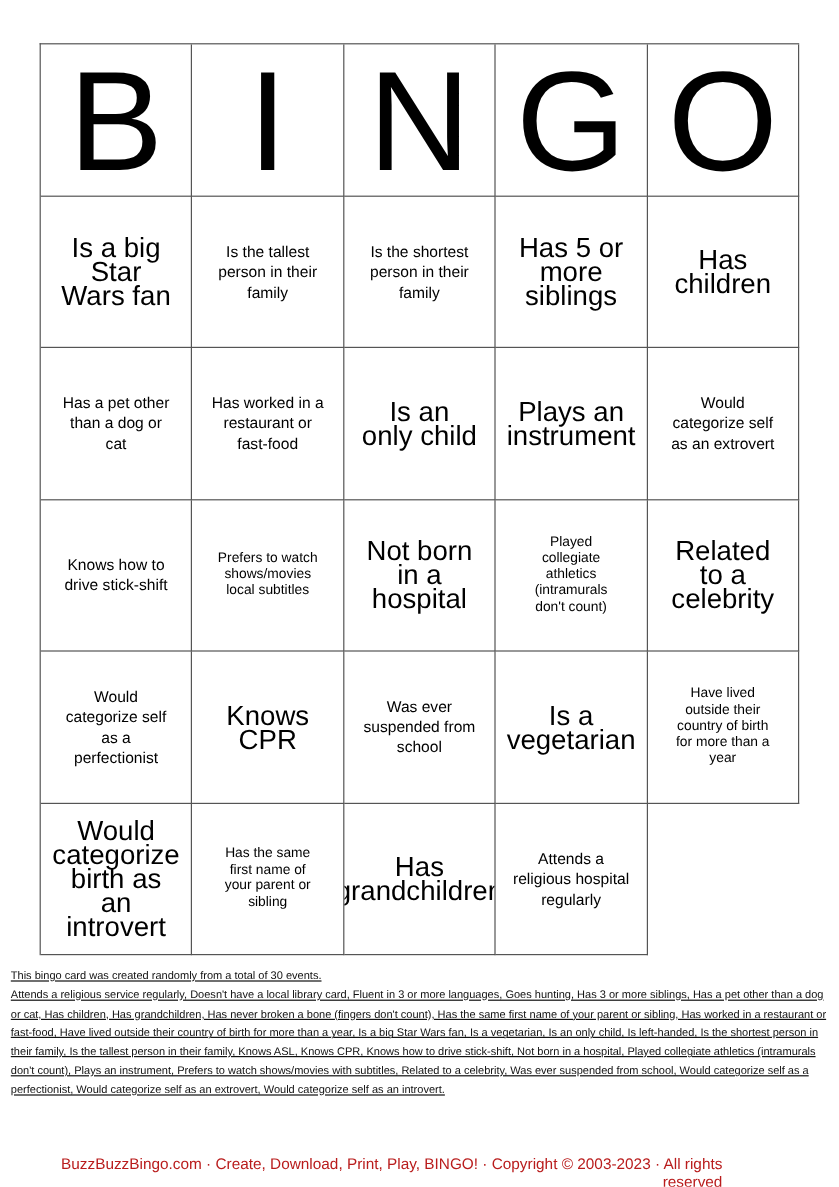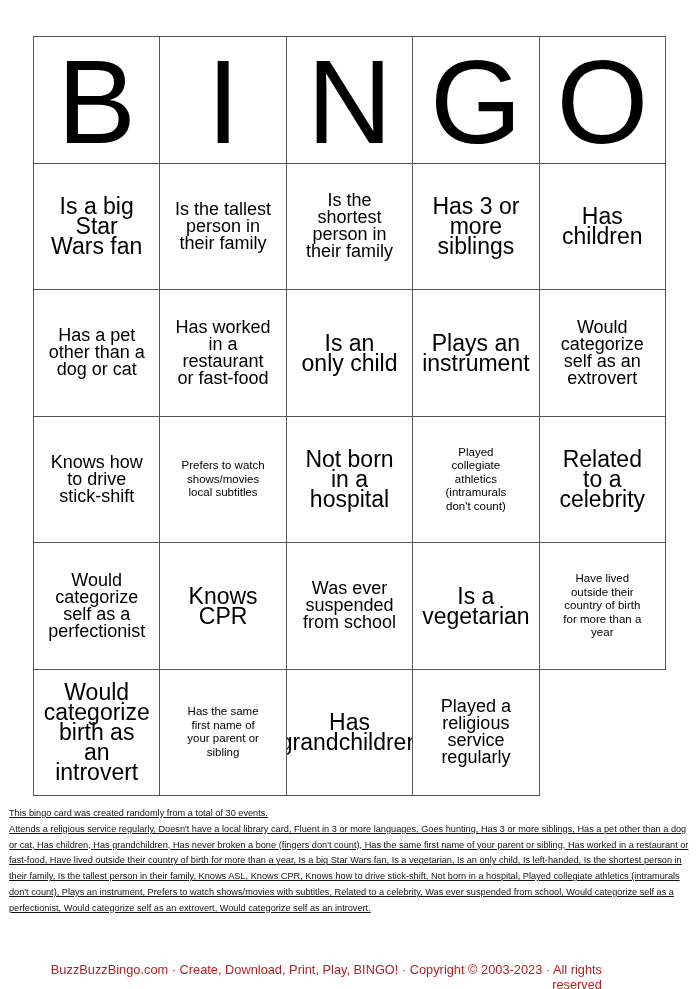--- a/index.html
+++ b/index.html
@@ -9,58 +9,58 @@
     display: grid; grid-template-columns: repeat(5, 1fr); grid-template-rows: repeat(6, 1fr);
     border-top: 1px solid #555; border-left: 1px solid #555; box-sizing: border-box;
   }
   .cell {
     border-right: 1px solid #555; border-bottom: 1px solid #555;
     display: flex; align-items: center; justify-content: center; text-align: center;
     box-sizing: border-box; padding: 0 14px; overflow: hidden;
   }
   .hdr { font-size: 118px; line-height: 1; padding-top: 4px; }
   .sz-l { font-size: 23px; line-height: 20px; }
-  .sz-m { font-size: 18px; line-height: 17px; }
+  .sz-m { font-size: 13px; line-height: 17px; }
   .sz-s { font-size: 11.5px; line-height: 13.5px; padding: 0 20px; }
   #info { position: absolute; left: 9px; top: 806px; width: 684px; font-size: 9.2px; line-height: 15.8px; color: #111; text-decoration: underline; }
   #footer { position: absolute; left: 0; top: 962px; width: 602px; text-align: right; font-size: 12.8px; color: #b91c1c; }
 </style>
 </head>
 <body>
 
 <div id="card">
   <div class="cell hdr">B</div>
   <div class="cell hdr">I</div>
   <div class="cell hdr">N</div>
   <div class="cell hdr">G</div>
   <div class="cell hdr">O</div>
 <div class="cell sz-l">Is a big Star Wars fan</div>
     <div class="cell sz-m">Is the tallest person in their family</div>
     <div class="cell sz-m">Is the shortest person in their family</div>
-    <div class="cell sz-l">Has 3 or more siblings</div>
+    <div class="cell sz-l">Has 5 or more siblings</div>
     <div class="cell sz-l">Has children</div>
     <div class="cell sz-m">Has a pet other than a dog or cat</div>
     <div class="cell sz-m">Has worked in a restaurant or fast-food</div>
     <div class="cell sz-l">Is an only child</div>
     <div class="cell sz-l">Plays an instrument</div>
     <div class="cell sz-m">Would categorize self as an extrovert</div>
     <div class="cell sz-m">Knows how to drive stick-shift</div>
     <div class="cell sz-s">Prefers to watch shows/movies local subtitles</div>
     <div class="cell sz-l">Not born in a hospital</div>
     <div class="cell sz-s">Played collegiate athletics (intramurals don't count)</div>
     <div class="cell sz-l">Related to a celebrity</div>
     <div class="cell sz-m">Would categorize self as a perfectionist</div>
     <div class="cell sz-l">Knows CPR</div>
     <div class="cell sz-m">Was ever suspended from school</div>
     <div class="cell sz-l">Is a vegetarian</div>
     <div class="cell sz-s">Have lived outside their country of birth for more than a year</div>
     <div class="cell sz-l">Would categorize birth as an introvert</div>
     <div class="cell sz-s">Has the same first name of your parent or sibling</div>
     <div class="cell sz-l">Has grandchildren</div>
-    <div class="cell sz-m">Played a religious service regularly</div>
+    <div class="cell sz-m">Attends a religious hospital regularly</div>
   </div>
 
 <div id="info">
   <div>This bingo card was created randomly from a total of 30 events.</div>
   <div>Attends a religious service regularly, Doesn't have a local library card, Fluent in 3 or more languages, Goes hunting, Has 3 or more siblings, Has a pet other than a dog or cat, Has children, Has grandchildren, Has never broken a bone (fingers don't count), Has the same first name of your parent or sibling, Has worked in a restaurant or fast-food, Have lived outside their country of birth for more than a year, Is a big Star Wars fan, Is a vegetarian, Is an only child, Is left-handed, Is the shortest person in their family, Is the tallest person in their family, Knows ASL, Knows CPR, Knows how to drive stick-shift, Not born in a hospital, Played collegiate athletics (intramurals don't count), Plays an instrument, Prefers to watch shows/movies with subtitles, Related to a celebrity, Was ever suspended from school, Would categorize self as a perfectionist, Would categorize self as an extrovert, Would categorize self as an introvert.</div>
 </div>
 
 <div id="footer">BuzzBuzzBingo.com · Create, Download, Print, Play, BINGO! · Copyright © 2003-2023 · All rights reserved</div>
 
 </body></html>

